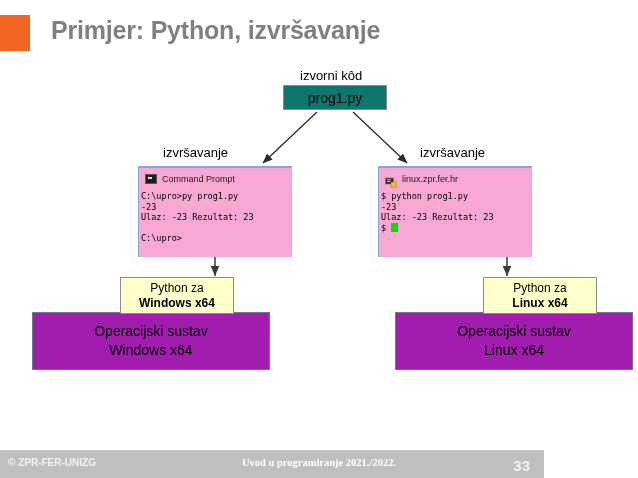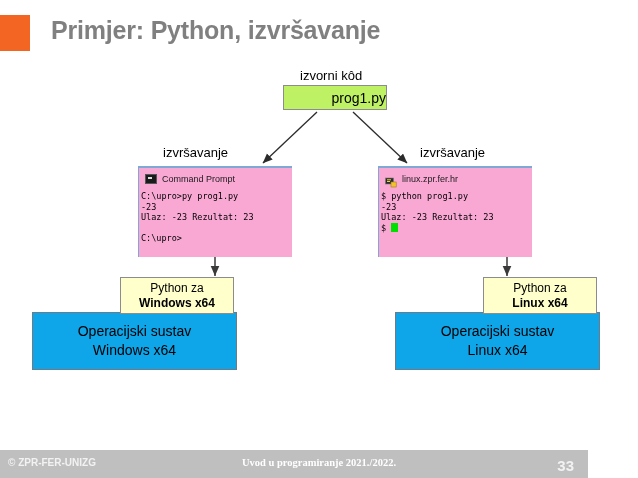--- a/index.html
+++ b/index.html
@@ -27,22 +27,22 @@
   
   .diag-label{
     position:absolute;
     font-size:13px;color:#000;white-space:nowrap;
     font-family:"Liberation Sans", sans-serif;
   }
 
   
   .src-box{
     position:absolute;left:283px;top:85px;width:104px;height:25px;
-    background:#bef264;border:1px solid #8C8C8C;
-    display:flex;align-items:center;justify-content:flex-end;
+    background:#0f766e;border:1px solid #8C8C8C;
+    display:flex;align-items:center;justify-content:center;
     font-size:14px;color:#000;box-sizing:border-box;
   }
 
   
   #arrows{position:absolute;left:0;top:0;width:638px;height:478px;pointer-events:none;}
 
   
   .term{
     position:absolute;width:154px;height:91px;
     background:#f9a8d4;
@@ -85,30 +85,30 @@
     position:absolute;width:114px;height:37px;
     background:#FFFFCC;border:1px solid #8C8C8C;
     box-sizing:border-box;
     display:flex;flex-direction:column;align-items:center;justify-content:center;
     font-size:12px;color:#000;line-height:15px;z-index:3;
   }
   .py-box b{font-weight:bold;}
 
   
   .os-box{
-    position:absolute;width:205px;height:58px;
-    background:#0ea5e9;border:1px solid #6E7B86;
+    position:absolute;width:238px;height:58px;
+    background:#a21caf;border:1px solid #6E7B86;
     box-sizing:border-box;
     display:flex;flex-direction:column;align-items:center;justify-content:center;
     font-size:14px;color:#000;line-height:19px;z-index:1;
   }
 
   
   .footer{
-    position:absolute;left:0;top:450px;width:588px;height:28px;
+    position:absolute;left:0;top:450px;width:544px;height:28px;
     background:#BFBFBF;
   }
   .footer-left{
     position:absolute;left:8px;top:7px;
     font-size:10px;font-weight:bold;color:#F2F2F2;white-space:nowrap;
   }
   .footer-center{
     position:absolute;left:0;top:7px;width:638px;text-align:center;
     font-size:10.5px;font-weight:bold;color:#FFFFFF;font-family:Liberation Serif, serif;
   }

